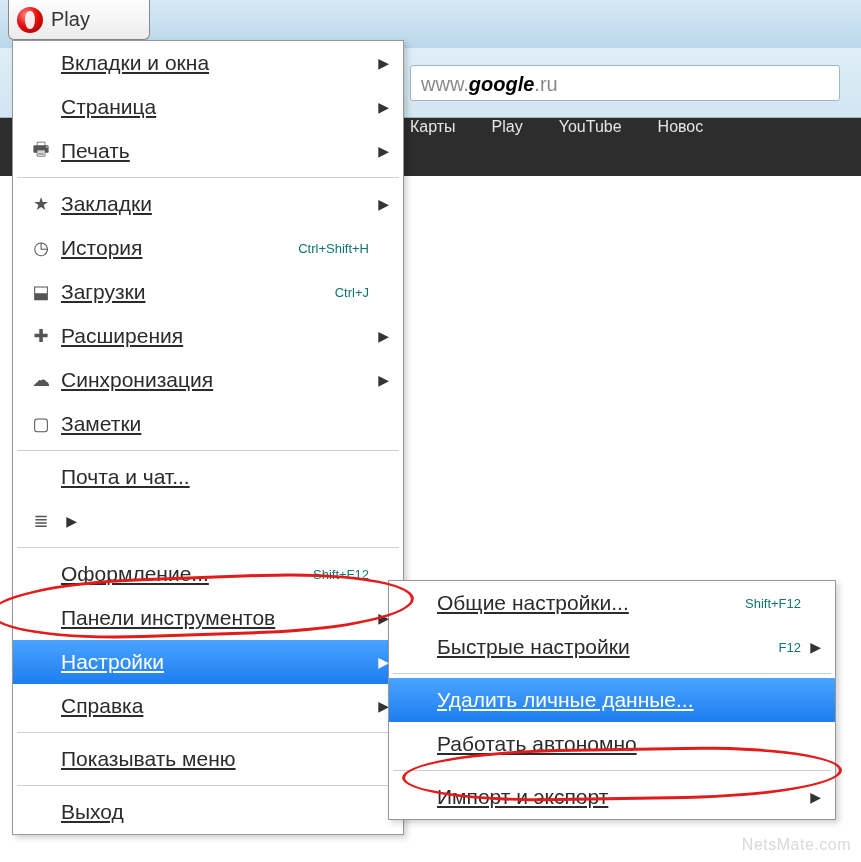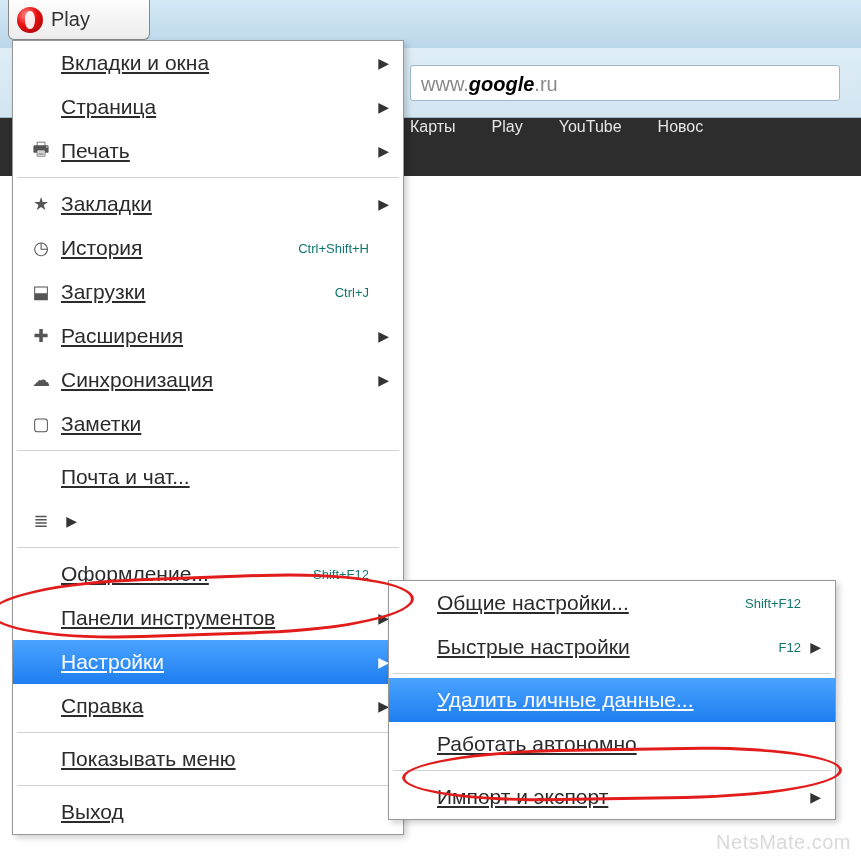--- a/index.html
+++ b/index.html
@@ -157,21 +157,21 @@
     border-radius: 50% / 70%;
     pointer-events: none;
     transform: rotate(-1.5deg);
   }
 
   .watermark {
     position: absolute;
     right: 10px;
     bottom: 8px;
     color: #d9d9d9;
-    font-size: 20px;
+    font-size: 16px;
     letter-spacing: 0.5px;
     font-family: Arial, sans-serif;
   }
 </style>
 </head>
 <body>
 
 <div class="browser-window">
   <div class="title-strip"></div>
   <div class="address-strip">

